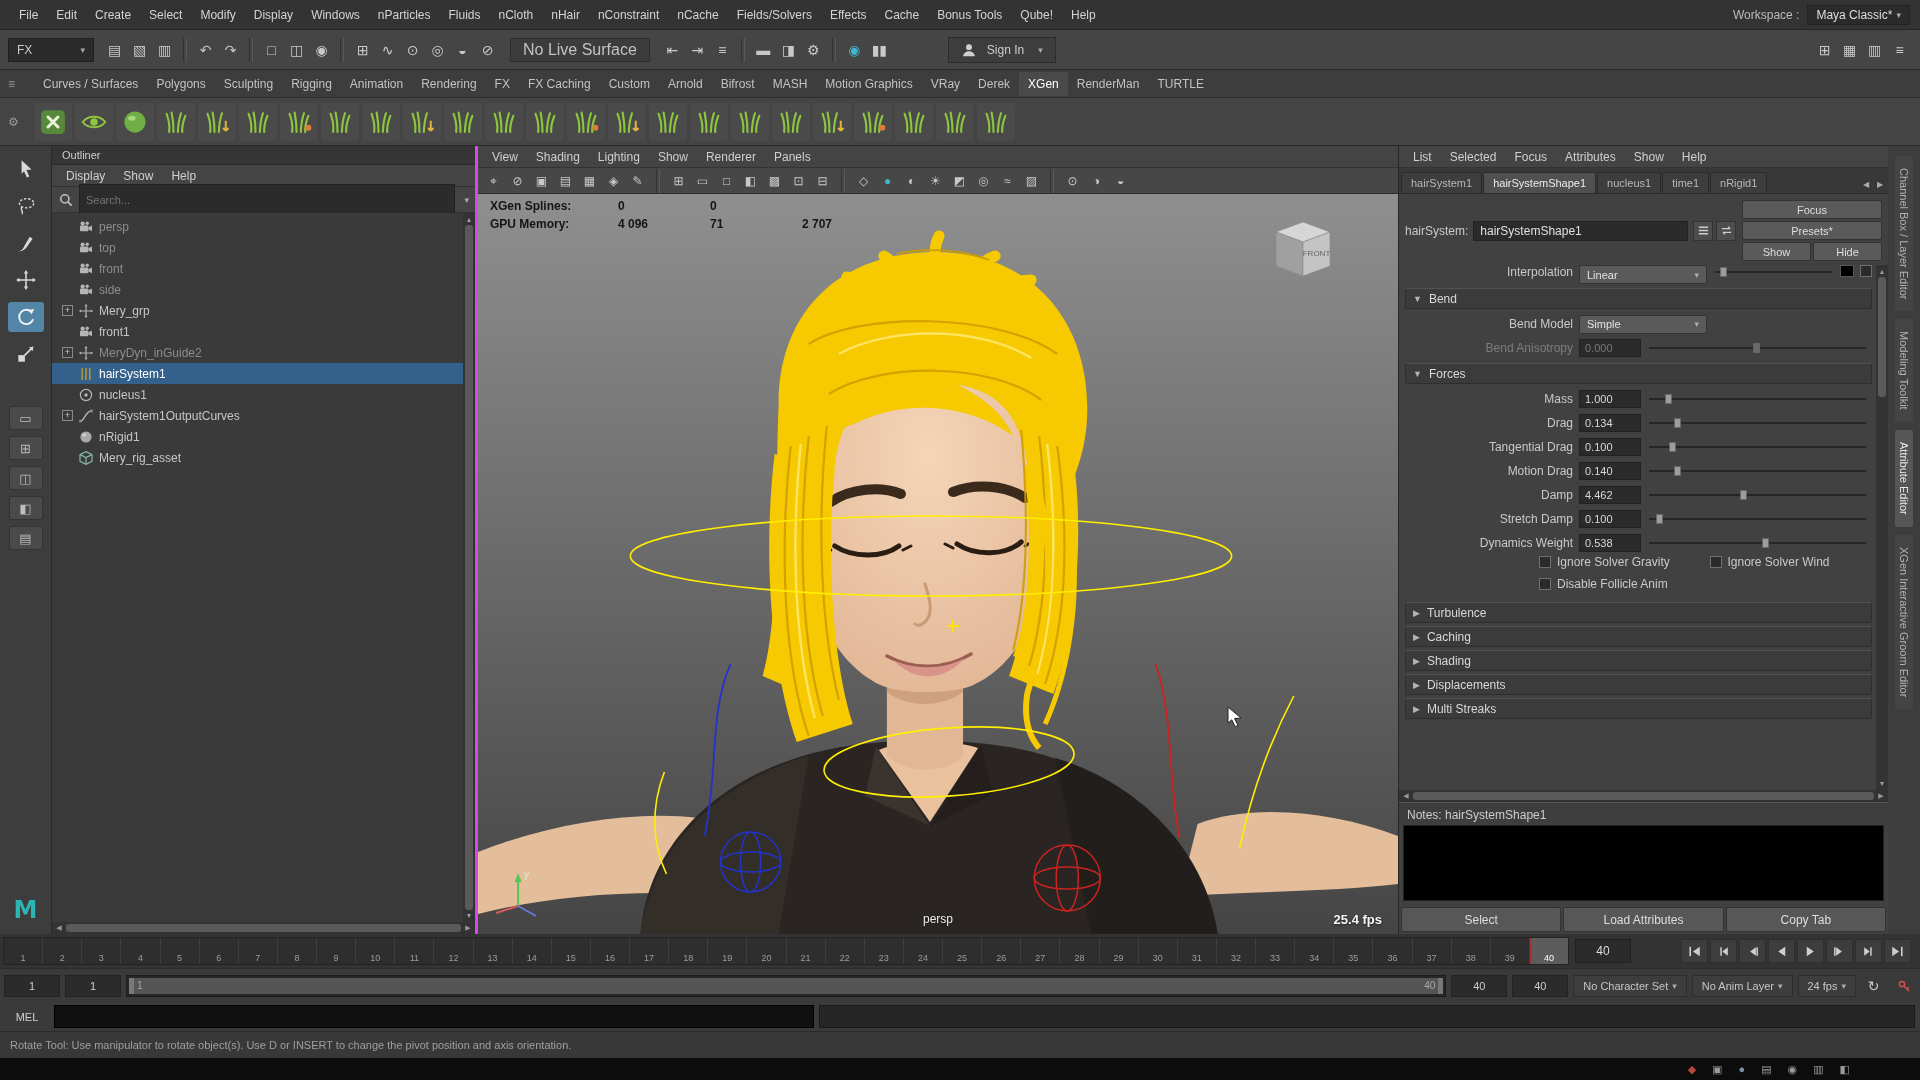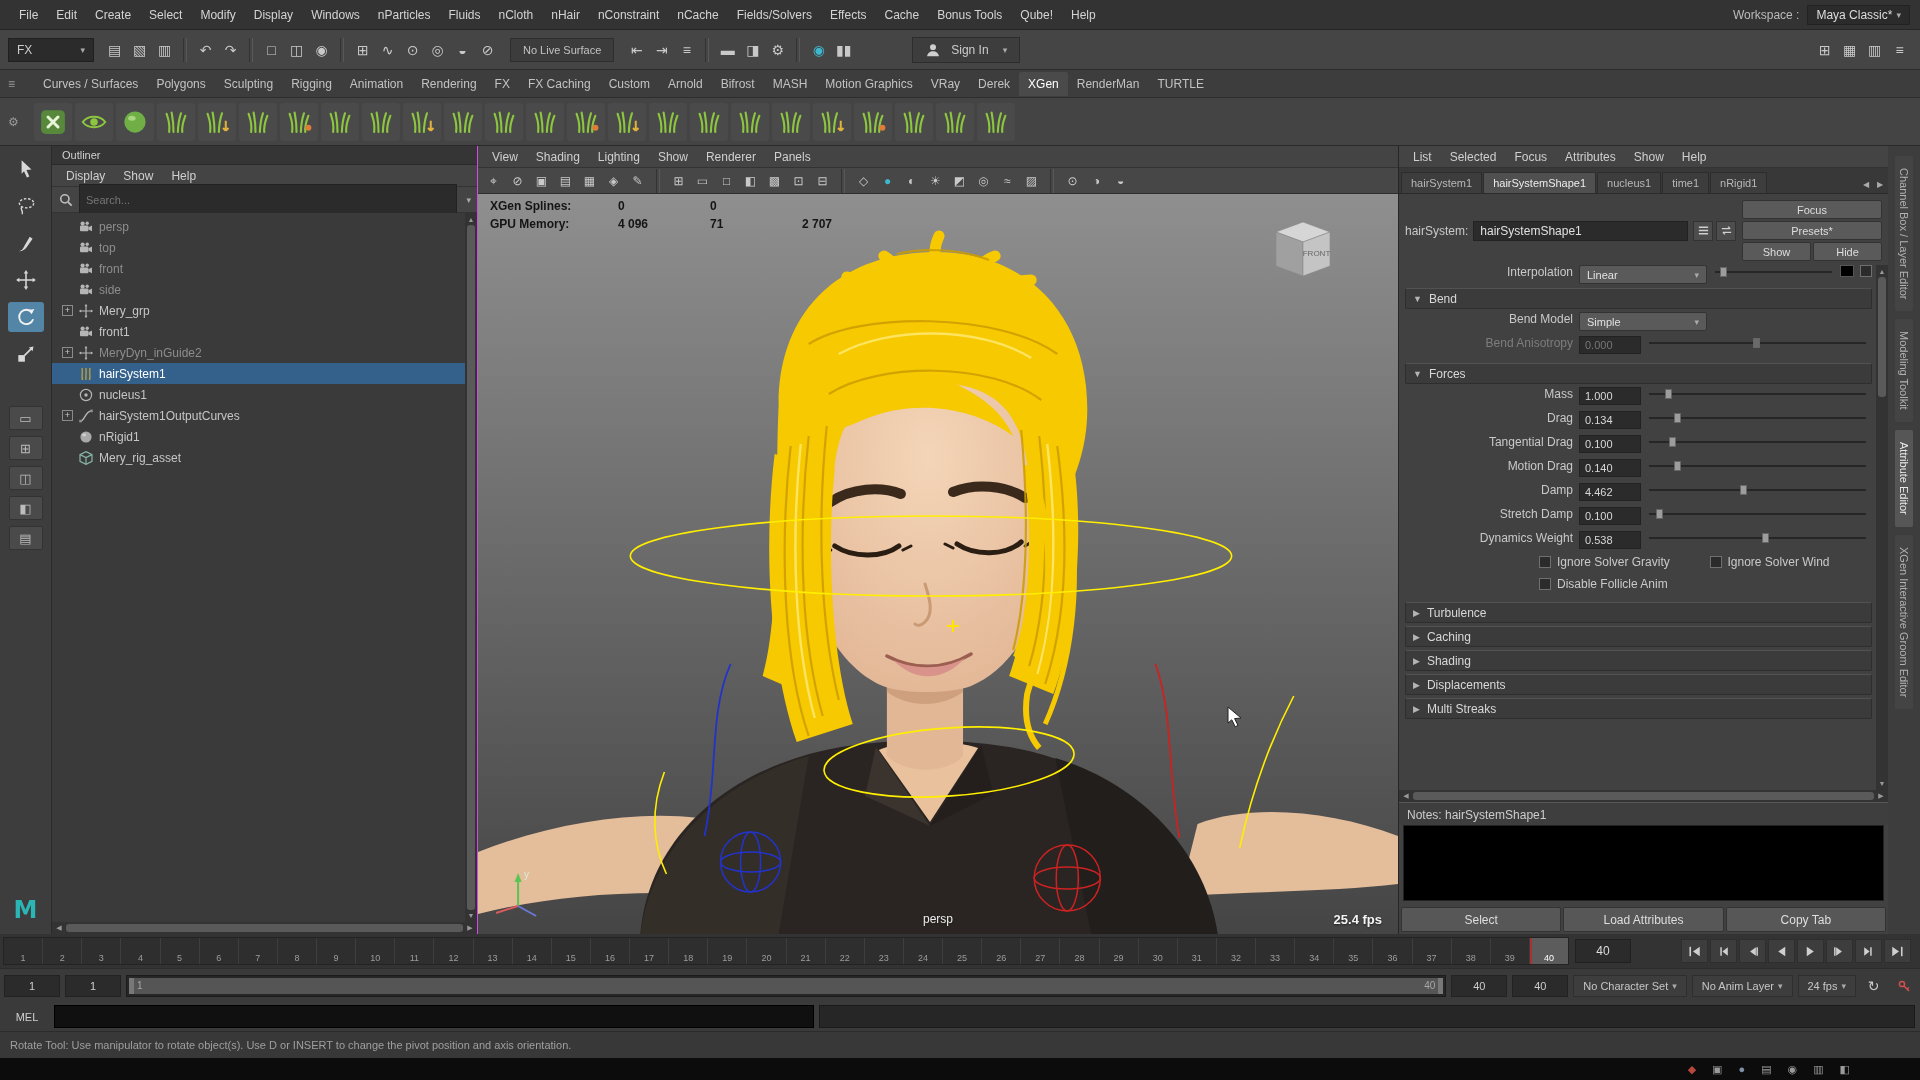--- a/index.html
+++ b/index.html
@@ -17,41 +17,41 @@
 .menu-item{padding:4px 9px;color:#d4d4d4;white-space:nowrap}
 .mb-right{margin-left:auto;display:flex;align-items:center;gap:8px}
 .ws-label{color:#bbb}
 .ws-select{display:flex;align-items:center;background:#2b2b2b;border:1px solid #222;height:20px;padding:0 8px;color:#ddd}
 
 .statusline{top:30px;height:40px;background:#454545;border-bottom:1px solid #2c2c2c;display:flex;align-items:center;padding:0 8px}
 .mode-select{width:86px;height:24px;background:#2b2b2b;border:1px solid #202020;display:flex;align-items:center;justify-content:space-between;padding:0 8px;margin-right:8px}
 .sl-group{display:flex;align-items:center}
 .icon-btn{width:25px;height:25px;display:flex;align-items:center;justify-content:center;color:#c9c9c9;font-size:14px;line-height:1}
 .sl-sep{width:4px;height:24px;margin:0 6px;border-left:1px solid #333;border-right:1px solid #585858}
-.live-surface{height:24px;display:flex;align-items:center;background:#3c3c3c;border:1px solid #2e2e2e;padding:0 12px;margin:0 10px;color:#c2c2c2;font-size:11px}
+.live-surface{height:24px;display:flex;align-items:center;background:#3c3c3c;border:1px solid #2e2e2e;padding:0 12px;margin:0 10px;color:#c2c2c2;font-size:16px}
 .signin{display:flex;align-items:center;gap:10px;background:#3d3d3d;border:1px solid #2d2d2d;height:26px;padding:0 12px;margin-left:56px}
 
 .shelf-tabs{top:70px;height:28px;background:#3d3d3d;border-bottom:1px solid #2d2d2d;display:flex;align-items:center;gap:2px;padding:0 6px 0 34px;font-size:12px}
 .shelf-tab{padding:5px 9px;color:#c2c2c2;white-space:nowrap}
 .shelf-tab.active{color:#ffffff;background:#4a4a4a;border-radius:2px 2px 0 0}
 .shelf-menu-ic{position:absolute;left:8px;color:#999;font-size:12px}
 .shelf-icons{top:98px;height:48px;background:#444444;border-bottom:1px solid #2a2a2a;display:flex;align-items:center;gap:3px;padding:0 6px 0 34px}
 .shelf-icon{width:38px;height:38px;display:flex;align-items:center;justify-content:center;background:#4a4a4a;border-radius:3px}
 .shelf-icon svg{width:30px;height:30px}
 
 .main{top:146px;height:788px;display:flex}
 .toolbox{width:52px;background:#3d3d3d;border-right:1px solid #2a2a2a;display:flex;flex-direction:column;align-items:center;padding-top:8px;gap:7px}
 .tool{width:36px;height:30px;display:flex;align-items:center;justify-content:center;border-radius:3px}
 .tool svg{width:22px;height:22px}
 .tool.active{background:#5285a6}
 .layout-wrap{margin-top:30px;display:flex;flex-direction:column;gap:6px;align-items:center}
 .layout-btn{width:34px;height:24px;background:#4a4a4a;border:1px solid #333;border-radius:2px;color:#bdbdbd;font-size:13px;display:flex;align-items:center;justify-content:center}
 .maya-logo{margin-top:auto;margin-bottom:10px;color:#2cb5b5;font-weight:bold;font-size:24px;font-family:"DejaVu Sans",sans-serif}
 
-.outliner{width:426px;background:#404040;border-right:1px solid #d946ef;display:flex;flex-direction:column}
+.outliner{width:426px;background:#404040;border-right:3px solid #d946ef;display:flex;flex-direction:column}
 .panel-title{height:19px;background:#353535;border-bottom:1px solid #2a2a2a;font-size:11px;color:#cfcfcf;padding:3px 10px}
 .pmenus{height:22px;display:flex;align-items:center;gap:2px;background:#444;border-bottom:1px solid #333;padding:0 6px}
 .pmenu{padding:3px 8px;color:#cfcfcf}
 .osearch{height:26px;display:flex;align-items:center;gap:5px;background:#444;border-bottom:1px solid #333;padding:0 6px}
 .osearch input{flex:1;height:31px;background:#2b2b2b;border:1px solid #222;color:#ccc;font-size:11px;padding:0 6px;outline:none}
 .obody{flex:1;display:flex;min-height:0}
 .otree{flex:1;background:#3a3a3a;padding-top:3px;overflow:hidden}
 .o-row{height:21px;display:flex;align-items:center;gap:5px;padding-left:10px;color:#c6c6c6}
 .o-row.muted{color:#8d8d8d}
 .o-row.selected{background:#33618c;color:#fff}
@@ -94,21 +94,21 @@
 .mini-btn svg{width:13px;height:13px}
 .ae-node-right{width:140px;display:flex;flex-direction:column;gap:2px}
 .ae-btn{height:19px;background:#5a5a5a;border:1px solid #333;border-radius:2px;color:#dedede;font-size:11px;display:flex;align-items:center;justify-content:center}
 .ae-sh{display:flex;gap:2px}
 .ae-sh .ae-btn{flex:1}
 .ae-content{flex:1;min-height:0;display:flex}
 .ae-rows{flex:1;overflow:hidden;padding:0 4px 0 6px}
 .clipped-row{height:20px;overflow:hidden;display:flex;align-items:flex-start;gap:6px;margin-bottom:2px}
 .section-hdr{height:21px;background:#3b3b3b;border:1px solid #2e2e2e;border-top-color:#525252;border-radius:2px;display:flex;align-items:center;gap:7px;padding:0 7px;color:#d8d8d8;margin:3px 0}
 .tri{font-size:9px;color:#b5b5b5}
-.attr-row{height:24px;display:flex;gap:6px;padding-right:4px}
+.attr-row{height:24px;display:flex;align-items:center;gap:6px;padding-right:4px}
 .attr-label{width:168px;text-align:right;color:#c9c9c9;flex:none}
 .attr-label.disabled{color:#7d7d7d}
 .attr-field{width:62px;height:18px;background:#2b2b2b;border:1px solid #222;color:#d8d8d8;font-size:11px;padding:0 5px;flex:none;outline:none}
 .attr-field.disabled{color:#777}
 .slider{flex:1;height:14px;position:relative}
 .slider:before{content:"";position:absolute;left:2px;right:2px;top:6px;height:2px;background:#262626}
 .handle{position:absolute;top:2px;width:7px;height:10px;background:#9d9d9d;border:1px solid #666}
 .handle.disabled{background:#6a6a6a}
 .dropdown{width:128px;height:19px;background:#5a5a5a;border:1px solid #333;border-radius:2px;display:flex;align-items:center;justify-content:space-between;padding:0 7px;color:#e2e2e2;font-size:11px}
 .cb-row{display:flex;align-items:flex-start;height:22px;padding-left:134px;gap:8px}

